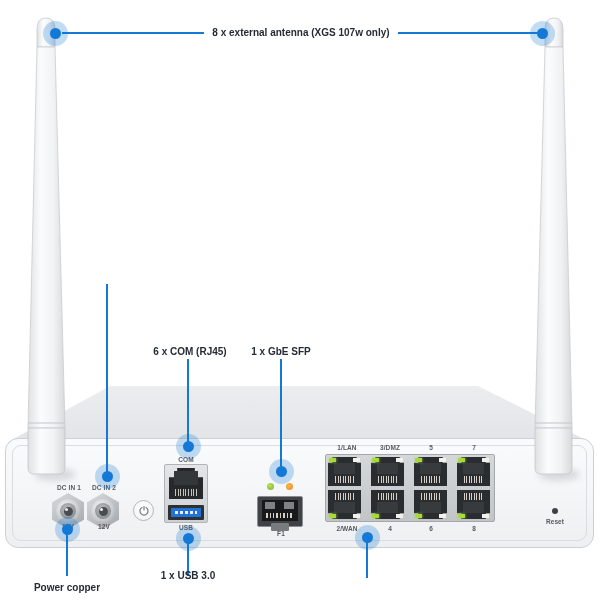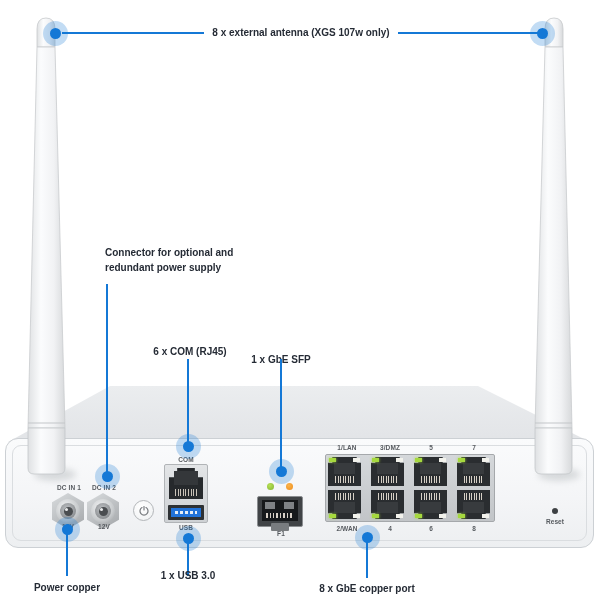--- a/index.html
+++ b/index.html
@@ -246,40 +246,35 @@
 
   <div class="abs reset-hole"></div>
   <div class="abs plabel" style="left:535px;top:519px;width:40px;">Reset</div>
 
   <div class="cline" style="left:62px;top:32px;width:142px;height:2px;"></div>
   <div class="cline" style="left:398px;top:32px;width:140px;height:2px;"></div>
   <div class="callout-label tc" style="left:186px;top:26px;width:230px;">8 x external antenna (XGS 107w only)</div>
   <div class="dot" style="left:50px;top:28px;"></div>
   <div class="dot" style="left:537px;top:28px;"></div>
 
-  <div class="callout-label" style="left:105px;top:246px;width:160px;">
-    <span>Connector for optional and</span><br>
-    <span>redundant power supply</span>
-  </div>
   <div class="cline" style="left:106px;top:284px;width:2px;height:193px;"></div>
   <div class="dot" style="left:102px;top:471px;"></div>
 
   <div class="callout-label tc" style="left:140px;top:345px;width:100px;">6 x COM (RJ45)</div>
   <div class="cline" style="left:187px;top:359px;width:2px;height:87px;"></div>
   <div class="dot" style="left:183px;top:441px;"></div>
 
-  <div class="callout-label tc" style="left:231px;top:345px;width:100px;margin-top:8px;">1 x GbE SFP</div>
+  <div class="callout-label tc" style="left:231px;top:345px;width:100px;">1 x GbE SFP</div>
   <div class="cline" style="left:280px;top:359px;width:2px;height:113px;"></div>
   <div class="dot" style="left:276px;top:466px;"></div>
 
   <div class="dot" style="left:62px;top:524px;"></div>
   <div class="cline" style="left:66px;top:529px;width:2px;height:47px;"></div>
   <div class="callout-label tc" style="left:17px;top:581px;width:100px;">Power copper</div>
 
   <div class="dot" style="left:183px;top:533px;"></div>
   <div class="cline" style="left:187px;top:538px;width:2px;height:38px;"></div>
   <div class="callout-label tc" style="left:138px;top:569px;width:100px;">1 x USB 3.0</div>
 
   <div class="dot" style="left:362px;top:532px;"></div>
   <div class="cline" style="left:366px;top:537px;width:2px;height:41px;"></div>
-  <div class="callout-label tc" style="left:302px;top:582px;width:130px;">8 x GbE copper port</div>
 
 </div>
 
 </body></html>

